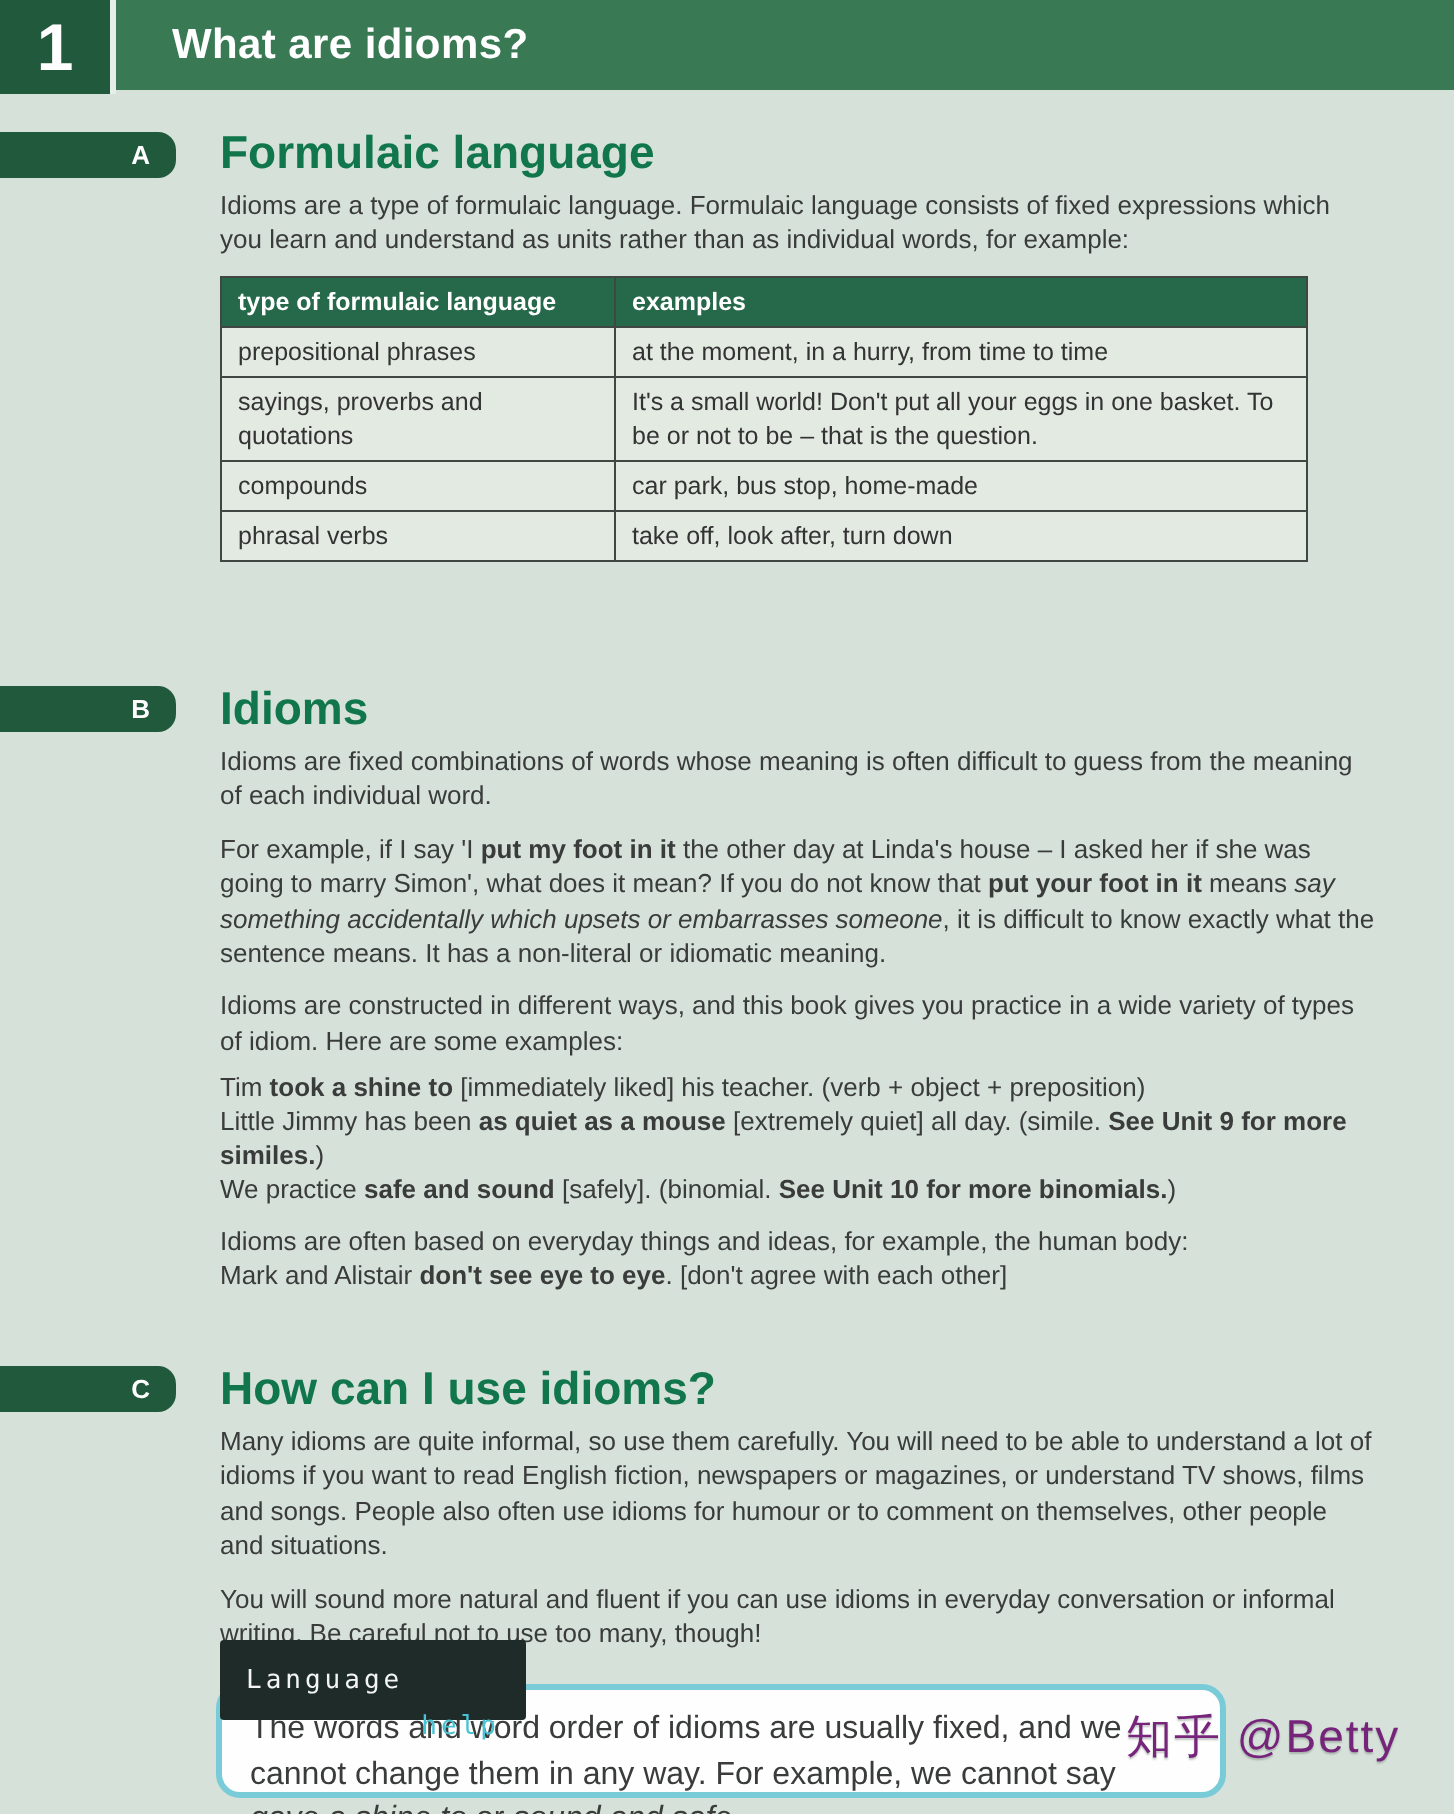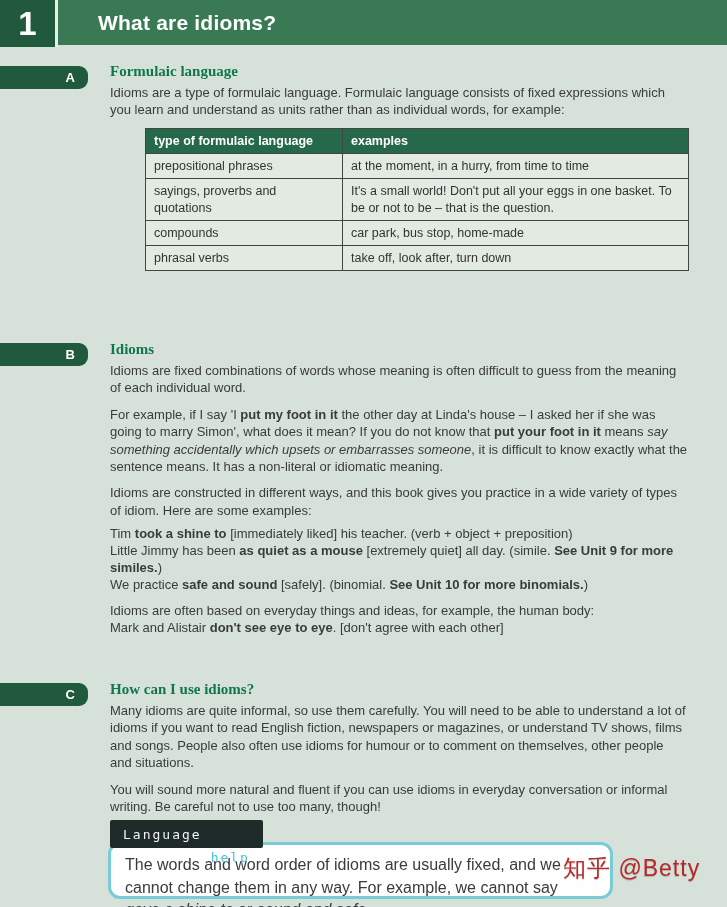--- a/index.html
+++ b/index.html
@@ -31,85 +31,84 @@
     width:55px;height:47px;background:var(--dark_green);
     color:#fff;font-weight:bold;font-size:33px;
     display:flex;align-items:center;justify-content:center;
     border-right:3px solid #e6eee9;box-sizing:content-box;
   }
   .unit-title-bar{
     flex:1;height:45px;background:var(--header_green);
     display:flex;align-items:center;
   }
   .unit-title{
-    margin:0;padding-left:40px;color:#fff;
+    margin:0;padding-left:28px;color:#fff;
     font-size:21px;font-weight:bold;letter-spacing:.2px;
   }
   
   .badge{
     position:absolute;left:0;width:88px;height:23px;
     background:var(--dark_green);border-radius:0 9px 9px 0;
     color:#fff;font-weight:bold;font-size:13px;
     display:flex;align-items:center;justify-content:flex-end;
     padding-right:13px;box-sizing:border-box;
   }
   .badge-a{top:66px;} .badge-b{top:343px;} .badge-c{top:683px;}
   
   .sec{position:absolute;left:110px;width:578px;color:var(--body_text);}
   .sec-a{top:63px;} .sec-b{top:341px;} .sec-c{top:681px;}
   .sec-heading{
     margin:0 0 4px 0;color:var(--heading_green);
-    font-size:15px;font-weight:bold;font-family:Liberation Serif, serif;
+    font-size:23px;font-weight:bold;
   }
   .body{margin:0 0 9px 0;font-size:13px;line-height:1.34;}
   .body.tight{margin-bottom:7px;}
   .b{font-weight:700;}
   .i{font-style:italic;}
   
   .formulaic-table{
     border-collapse:collapse;width:544px;margin-top:2px;
     background:var(--table_row_bg);
-    margin-left:35px;
   }
   .formulaic-table th,.formulaic-table td{
     border:1.6px solid var(--table_border);
     font-size:12.5px;line-height:1.3;padding:4px 8px;
     text-align:left;vertical-align:top;color:#333;
   }
   .formulaic-table th{
     background:var(--table_header_green);color:#fff;font-weight:bold;
   }
   .formulaic-table td:first-child,.formulaic-table th:first-child{width:180px;}
   
   .example-block{margin:0 0 9px 0;font-size:13px;line-height:1.3;}
   .example-block .line{margin:0;}
   .lines-block{margin:0 0 9px 0;font-size:13px;line-height:1.3;}
   
   .help-tab{
-    position:absolute;left:110px;top:820px;height:28px;
+    position:absolute;left:110px;top:820px;height:40px;
     background:var(--help_tab_bg);border-radius:2px;
     display:inline-flex;align-items:center;padding:0 13px;
     font-family:"DejaVu Sans Mono", monospace;font-size:13px;
     letter-spacing:2px;z-index:2;
   }
   .help-word1{color:#f2f5f4;}
   .help-word2{color:var(--help_cyan);margin-left:9px;margin-top:46px;}
   .help-box{
     position:absolute;left:108px;top:842px;width:505px;height:57px;
     background:#fdfefd;border:3.5px solid var(--help_border);
     border-radius:12px;box-sizing:border-box;z-index:1;
   }
   .help-text{
     margin:9px 14px 0 14px;font-size:16px;line-height:1.42;color:#3a3b3b;
   }
   
   .watermark{
     position:absolute;left:563px;top:853px;z-index:3;
     font-family:sans-serif;font-size:23px;letter-spacing:1px;
-    color:#b91c1c;opacity:.95;
+    color:#701a75;opacity:.95;
     text-shadow:0 1px 1px rgba(110,120,118,.45);
     white-space:nowrap;
   }
 </style>
 </head>
 <body>
 
 <div class="page">
 
   <header class="unit-header">

